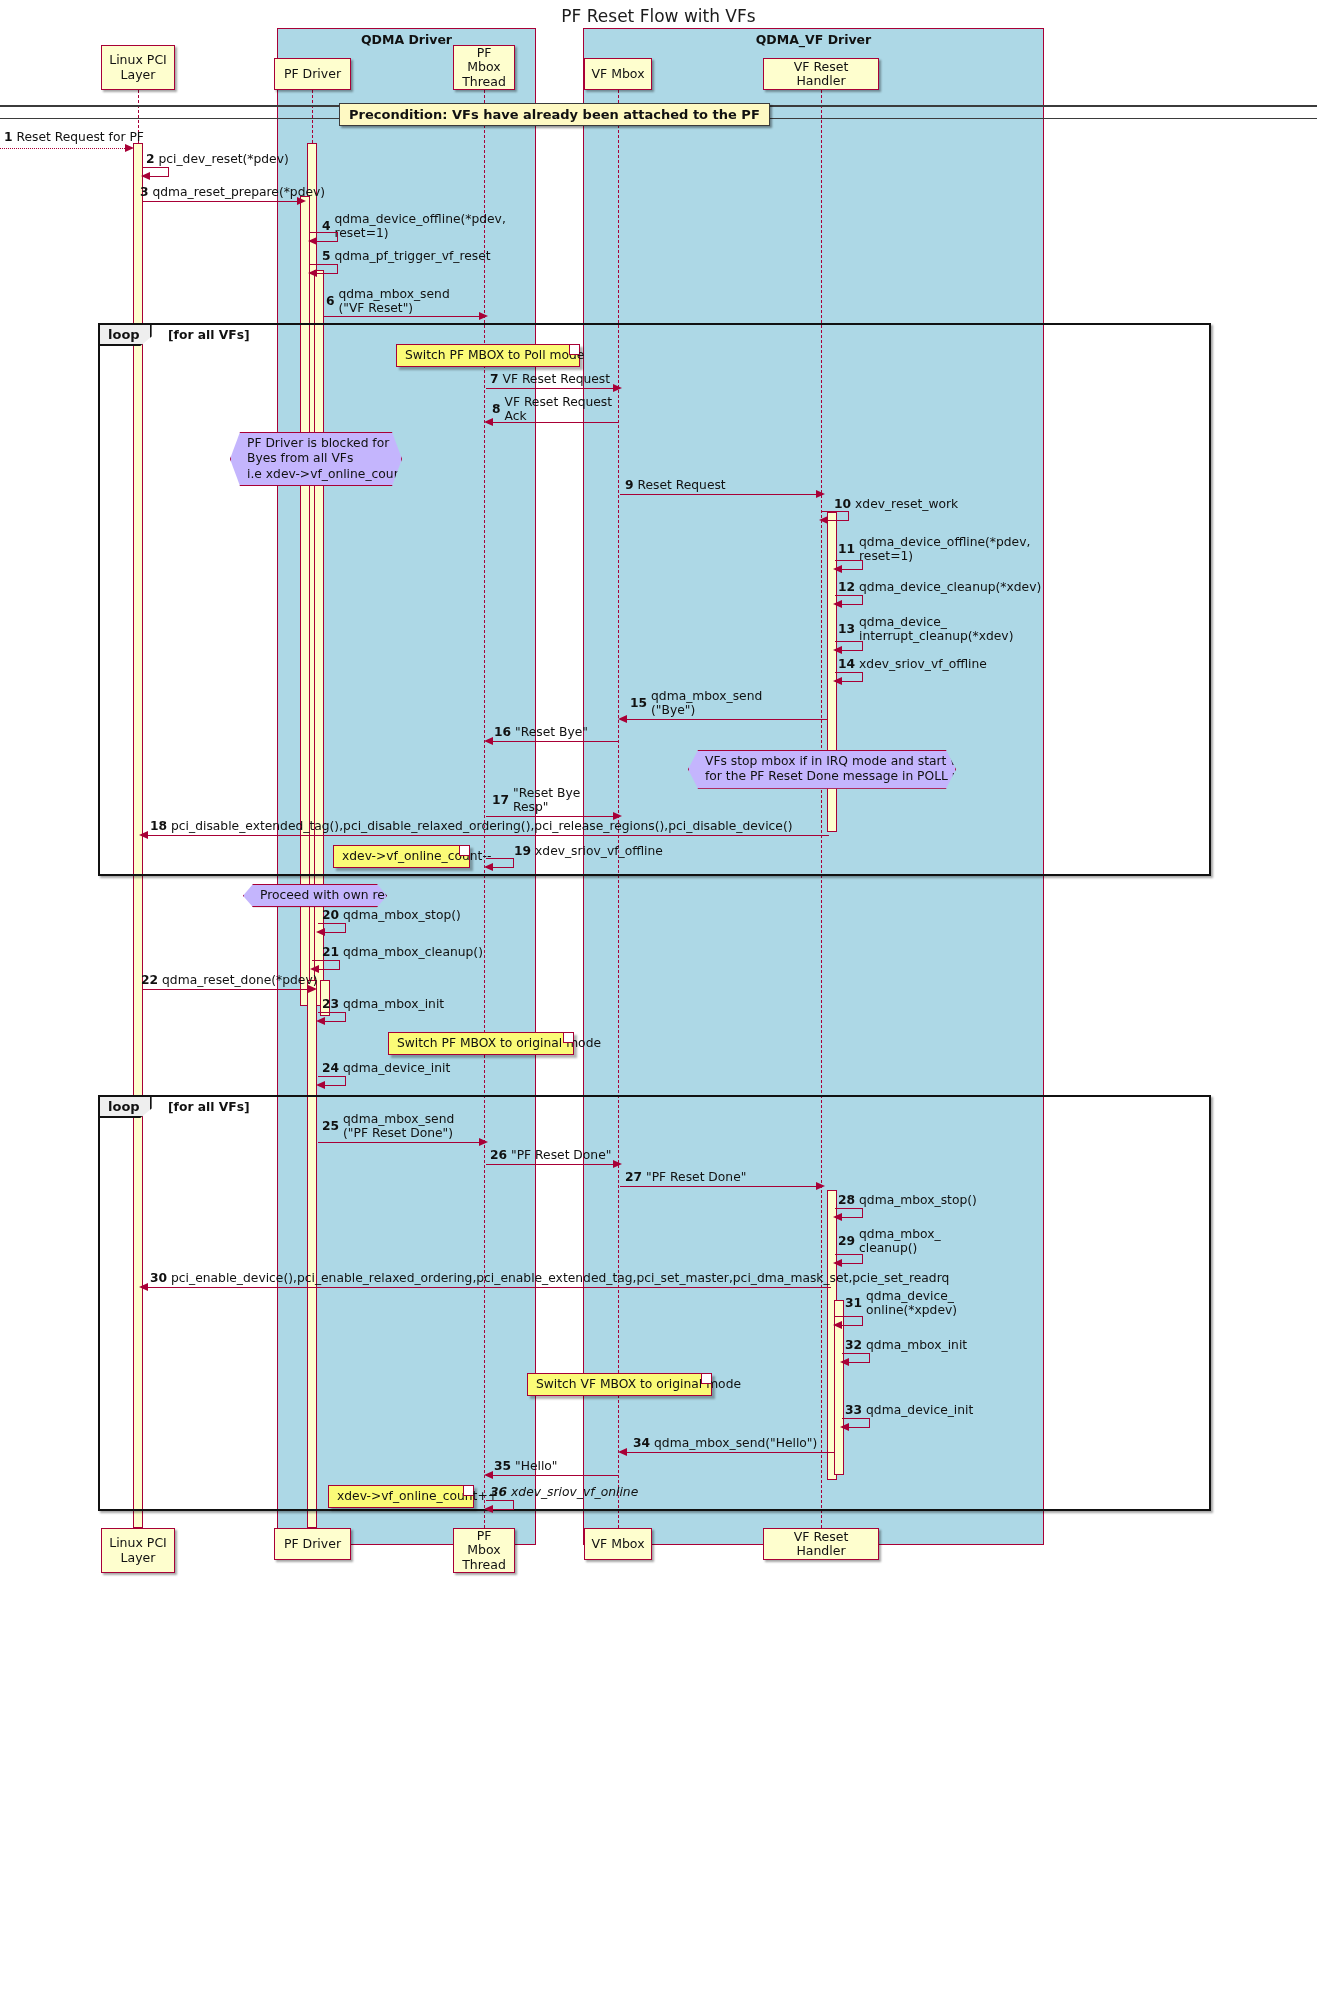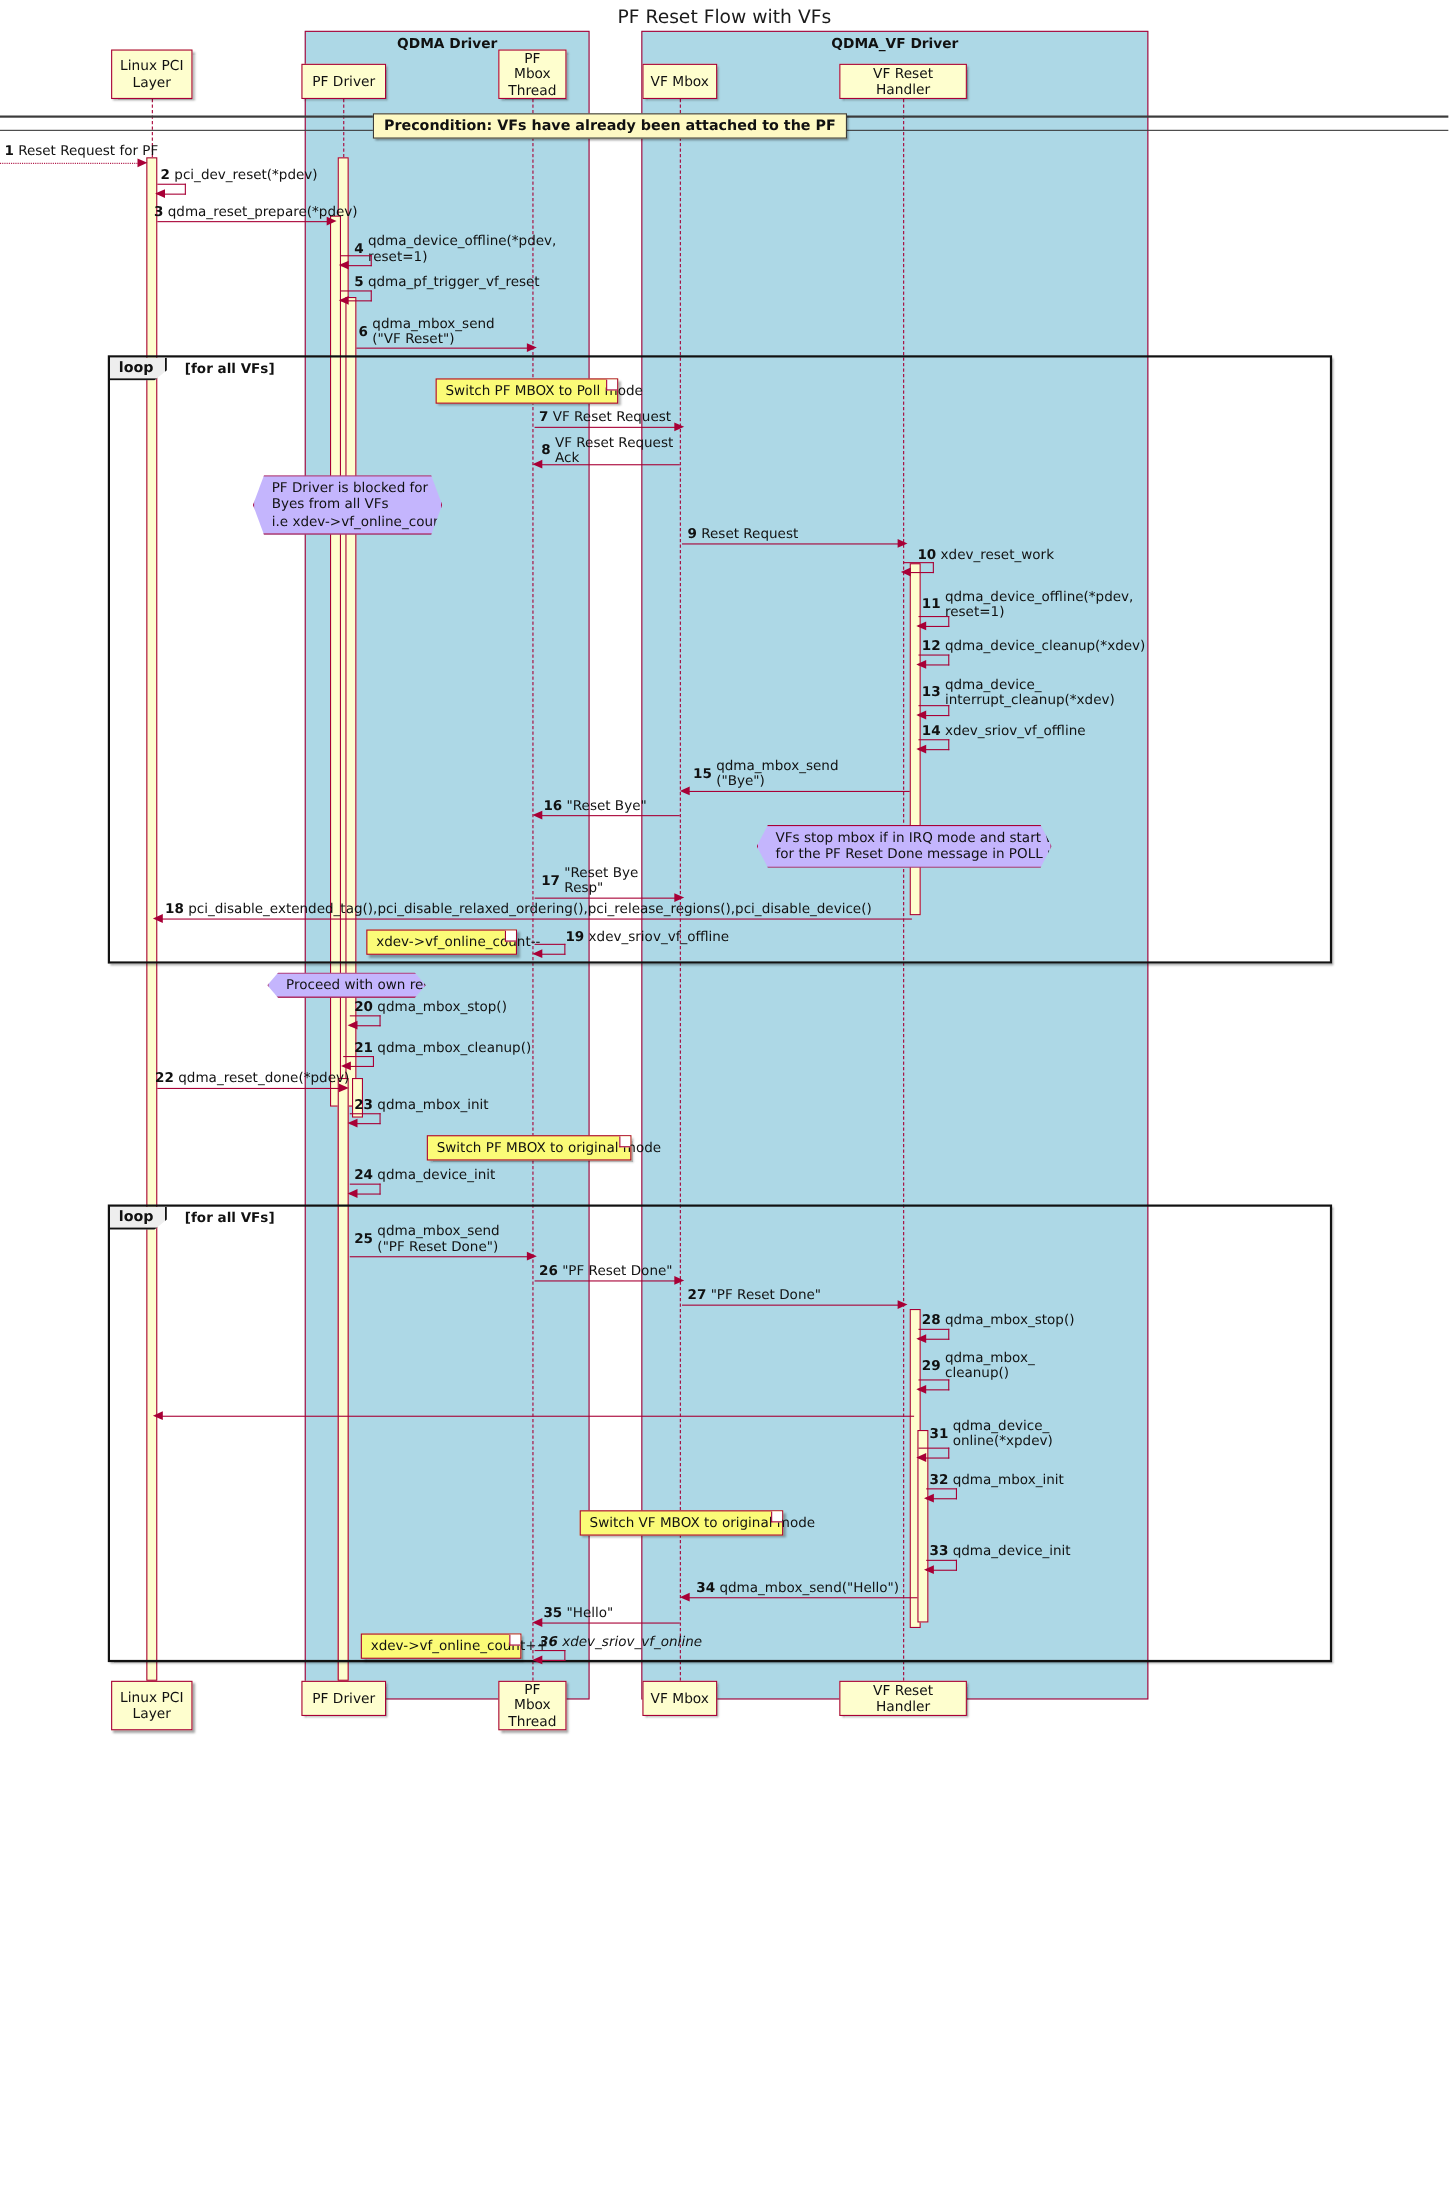--- a/index.html
+++ b/index.html
@@ -150,21 +150,21 @@
 
   <div class="msg" style="left:326px;top:288px;"><b>6</b> <span style="white-space:pre-line;display:inline-block;vertical-align:middle;">qdma_mbox_send
 ("VF Reset")</span></div>
   <div class="arw" style="left:324px;top:316px;width:160px;"></div>
   <div class="head r" style="left:479px;top:312px;"></div>
 
   <div class="frame" style="left:98px;top:323px;width:1113px;height:553px;"></div>
   <div class="frame-tab" style="left:100px;top:325px;">loop</div>
   <div class="frame-cond" style="left:168px;top:328px;">[for all VFs]</div>
 
-  <div class="note" style="left:396px;top:344px;width:166px;"><span>Switch PF MBOX to Poll mode</span><span class="fold"></span></div>
+  <div class="note" style="left:396px;top:344px;width:184px;"><span>Switch PF MBOX to Poll mode</span><span class="fold"></span></div>
 
   <div class="msg" style="left:490px;top:373px;"><b>7</b> <span>VF Reset Request</span></div>
   <div class="arw" style="left:486px;top:388px;width:132px;"></div>
   <div class="head r" style="left:613px;top:384px;"></div>
 
   <div class="msg" style="left:492px;top:396px;"><b>8</b> <span style="white-space:pre-line;display:inline-block;vertical-align:middle;">VF Reset Request
 Ack</span></div>
   <div class="arw" style="left:488px;top:422px;width:130px;"></div>
   <div class="head l" style="left:484px;top:418px;"></div>
 
@@ -268,20 +268,21 @@
 
   <div class="msg" style="left:838px;top:1194px;"><b>28</b> <span>qdma_mbox_stop()</span></div>
   <div class="self" style="left:835px;top:1208px;width:28px;height:10px;"></div>
   <div class="head l" style="left:833px;top:1213px;"></div>
 
   <div class="msg" style="left:838px;top:1228px;"><b>29</b> <span style="white-space:pre-line;display:inline-block;vertical-align:middle;">qdma_mbox_
 cleanup()</span></div>
   <div class="self" style="left:835px;top:1254px;width:28px;height:10px;"></div>
   <div class="head l" style="left:833px;top:1259px;"></div>
 
+  <div class="msg" style="left:150px;top:1272px;"><b>30</b> <span>pci_enable_device(),pci_enable_relaxed_ordering,pci_enable_extended_tag,pci_set_master,pci_dma_mask_set,pcie_set_readrq</span></div>
   <div class="arw" style="left:143px;top:1287px;width:688px;"></div>
   <div class="head l" style="left:139px;top:1283px;"></div>
 
   <div class="msg" style="left:845px;top:1290px;"><b>31</b> <span style="white-space:pre-line;display:inline-block;vertical-align:middle;">qdma_device_
 online(*xpdev)</span></div>
   <div class="self" style="left:835px;top:1316px;width:28px;height:10px;"></div>
   <div class="head l" style="left:833px;top:1321px;"></div>
 
   <div class="msg" style="left:845px;top:1339px;"><b>32</b> <span>qdma_mbox_init</span></div>
   <div class="self" style="left:842px;top:1353px;width:28px;height:10px;"></div>

